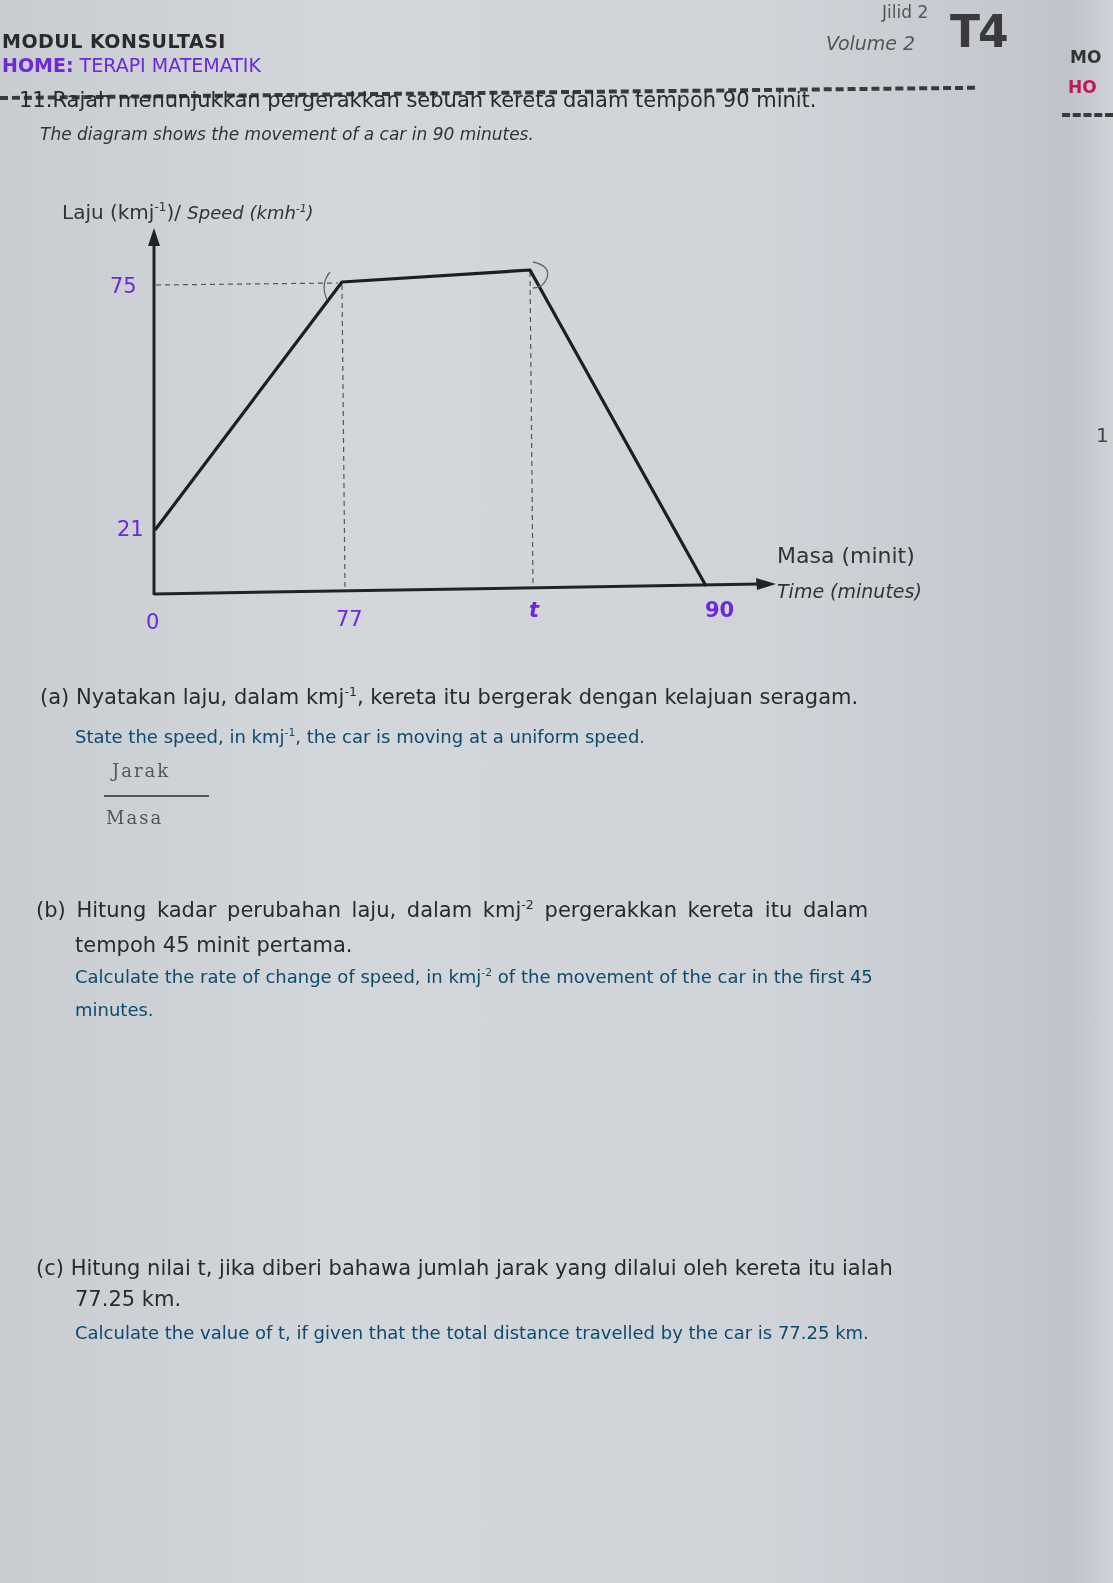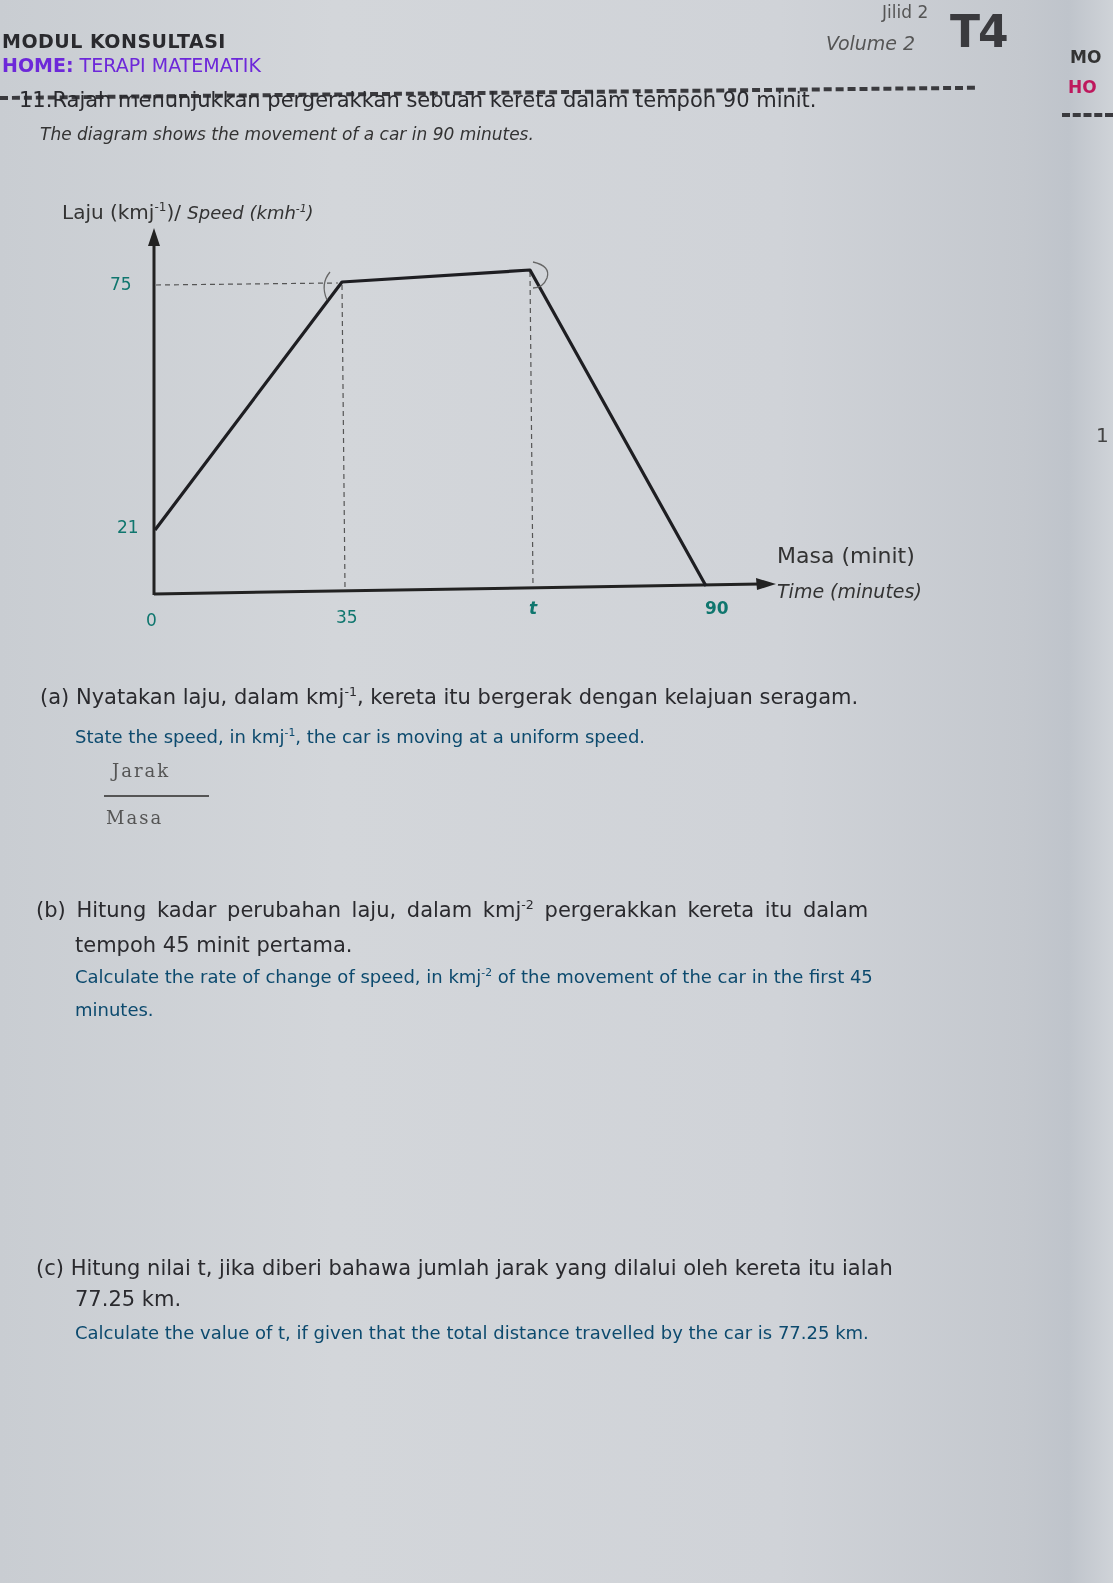--- a/index.html
+++ b/index.html
@@ -19,21 +19,21 @@
   .mo { left:1070px; top:47px; font-size:17px; font-weight:bold; color:#333; }
   .ho { left:1068px; top:77px; font-size:17px; font-weight:bold; color:#be185d; }
   .dash { border-top:4px dashed #3a3a3e; height:0; }
   .side-num { left:1096px; top:423px; font-size:20px; color:#444; }
 
   .q-main { left:6px; top:88px; font-size:21px; color:#2a2a2e;margin-left:13px; }
   .q-en { left:40px; top:124px; font-size:17px; font-style:italic; color:#333; }
 
   .ylabel { left:62px; top:200px; font-size:20px; color:#333; }
   .ylabel i { font-style:italic; font-size:18px; }
-  .tick { font-size:17px; color:#0f766e; }
+  .tick { font-size:21px; color:#6d28d9; }
   .xlab1 { left:777px; top:543px; font-size:22px; color:#333; }
   .xlab2 { left:777px; top:580px; font-size:19px; font-style:italic; color:#333; }
 
   .part { font-size:21px; color:#2a2a2e; }
   .part-en { font-size:18px; color:#0c4a6e; }
   .hand { font-family: "DejaVu Serif", serif; color:#555; font-size:18px; letter-spacing:2px; }
   sup { font-size:60%; }
 </style>
 </head>
 <body>
@@ -68,21 +68,21 @@
 
   <polyline points="155,530 342,282 530,270 706,586" fill="none" stroke="#1e1e22" stroke-width="3.2" stroke-linejoin="round"></polyline>
 
   <path d="M330 272 q-10 12 -3 28" fill="none" stroke="#666" stroke-width="1.3"></path>
   <path d="M533 262 q18 4 14 16 q-4 10 -14 10" fill="none" stroke="#666" stroke-width="1.3"></path>
 </svg>
 
 <div class="abs tick" style="left:110px;top:274px;">75</div>
 <div class="abs tick" style="left:117px;top:517px;">21</div>
 <div class="abs tick" style="left:146px;top:610px;">0</div>
-<div class="abs tick" style="left:336px;top:607px;">35</div>
+<div class="abs tick" style="left:336px;top:607px;">77</div>
 <div class="abs tick" style="left:529px;top:598px;font-style:italic;font-weight:bold;">t</div>
 <div class="abs tick" style="left:705px;top:598px;font-weight:bold;">90</div>
 <div class="abs xlab1">Masa (minit)</div>
 <div class="abs xlab2">Time (minutes)</div>
 
 <div class="abs part" style="left:40px;top:684px;"><span>(a)</span> <span>Nyatakan laju, dalam kmj</span><sup>-1</sup><span>, kereta itu bergerak dengan kelajuan seragam.</span></div>
 <div class="abs part-en" style="left:75px;top:726px;"><span>State the speed, in kmj</span><sup>-1</sup><span>, the car is moving at a uniform speed.</span></div>
 <div class="abs hand" style="left:112px;top:760px;">Jarak</div>
 <div class="abs" style="left:104px;top:795px;width:105px;border-top:2px solid #555;"></div>
 <div class="abs hand" style="left:106px;top:807px;">Masa</div>

